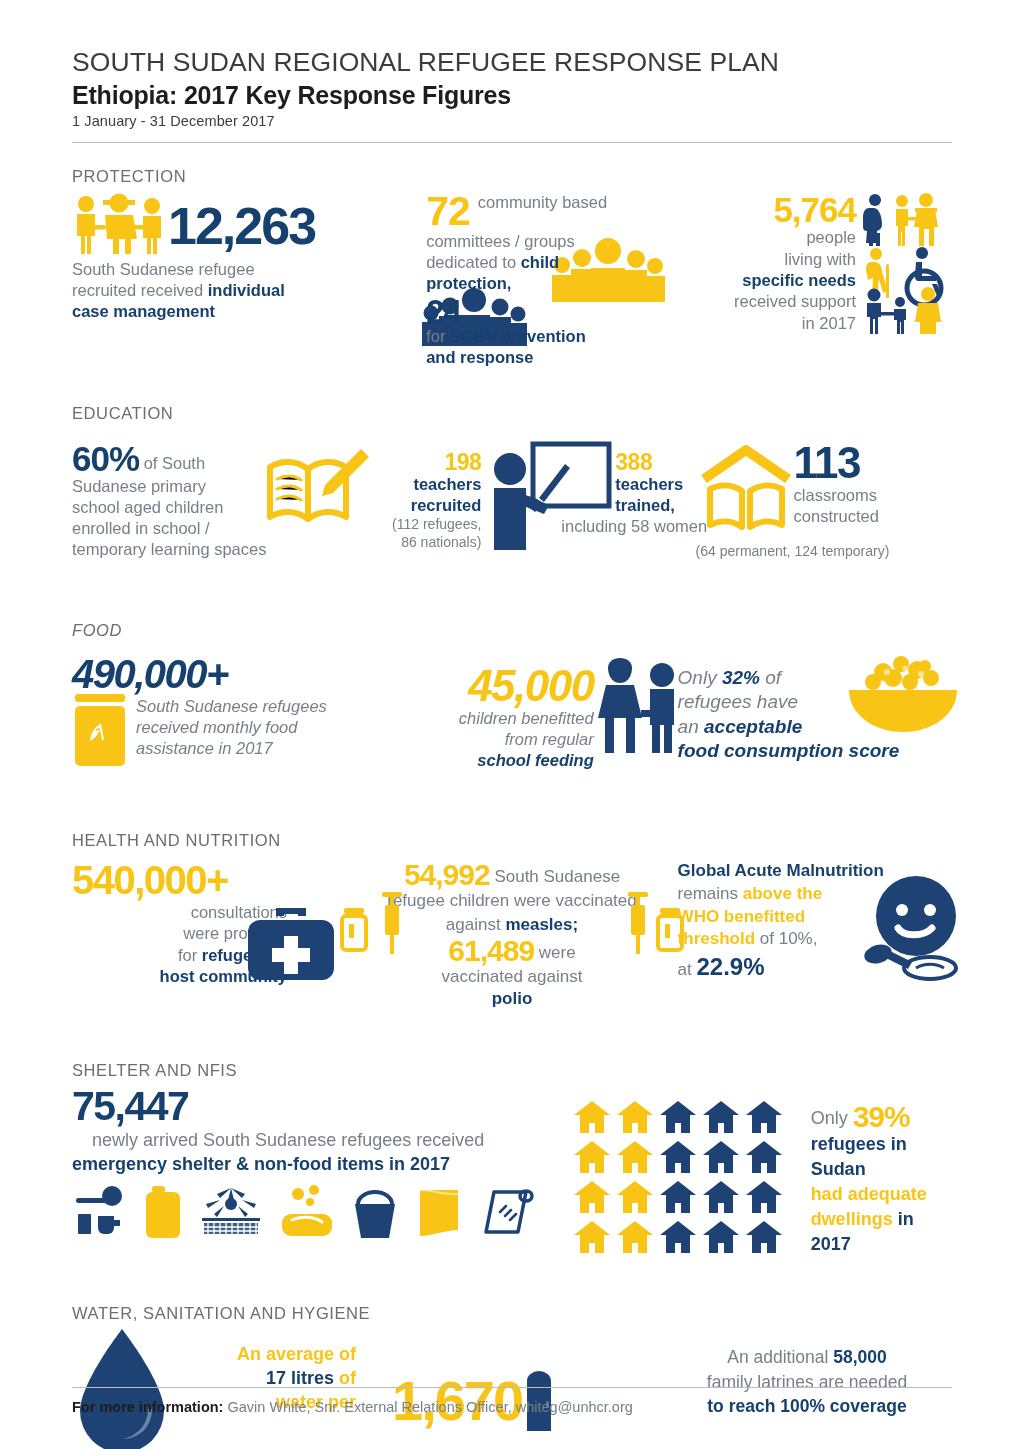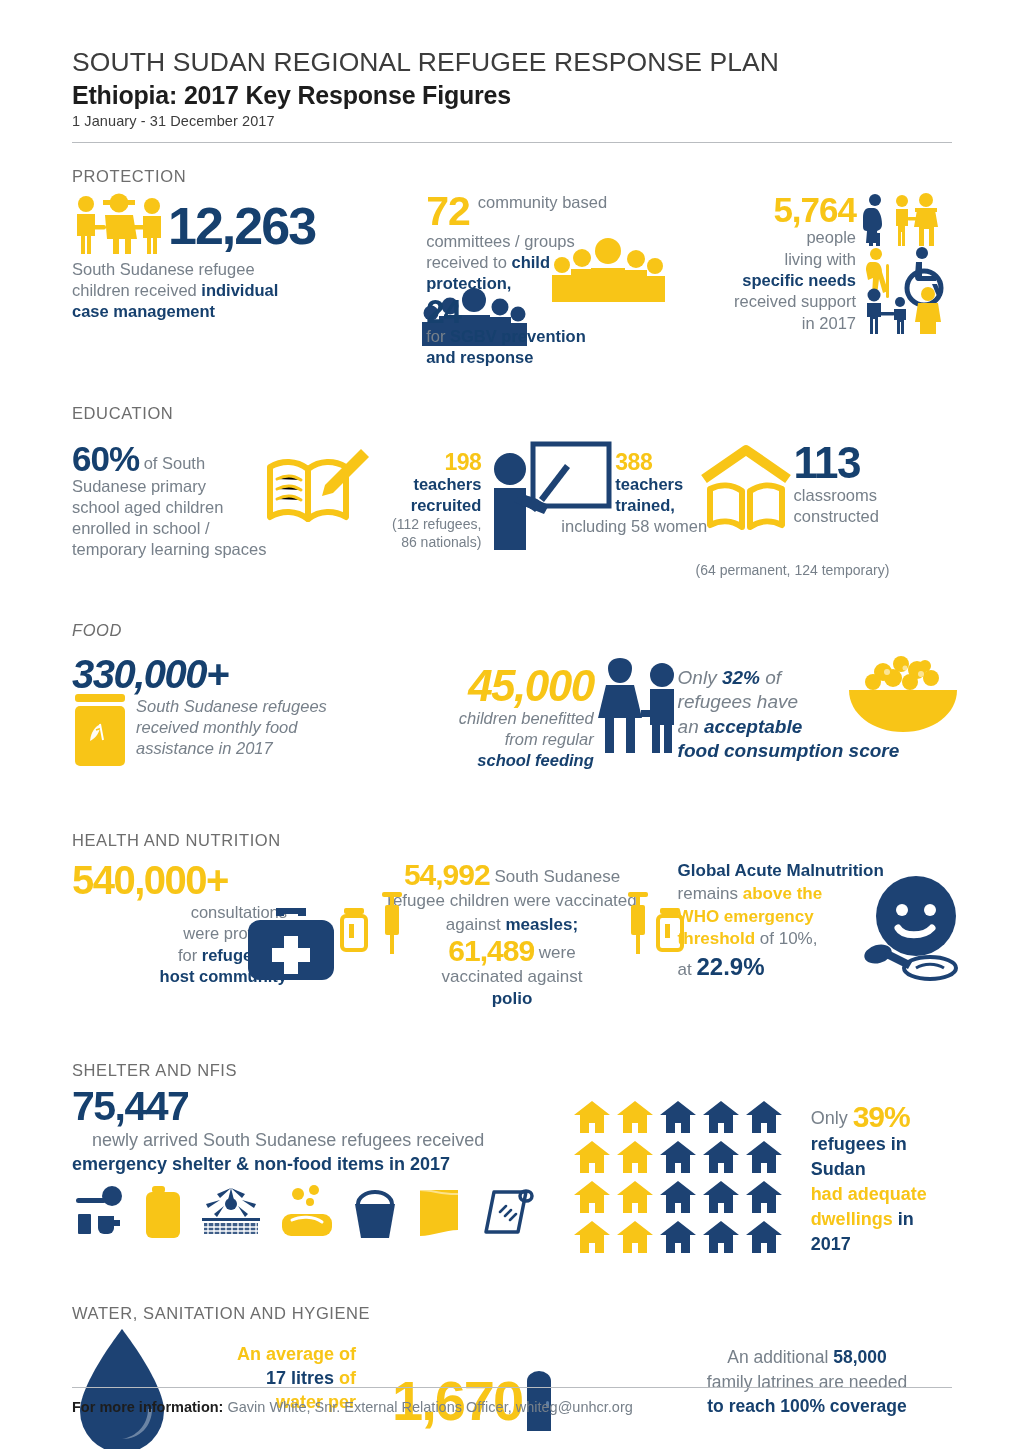--- a/index.html
+++ b/index.html
@@ -146,33 +146,33 @@
                 <path d="M71 24h18v22h-4v16h-4V46h-2v16h-4V46h-4z"></path>
                 <rect x="20" y="33" width="14" height="4.5" rx="2"></rect>
                 <rect x="60" y="33" width="14" height="4.5" rx="2"></rect>
               </g>
             </svg>
           </span>
           <span class="num">12,263</span>
         </div>
         <div class="txt">
           <div>South Sudanese refugee</div>
-          <div><span>children received </span><b>individual</b></div>
+          <div><span>recruited received </span><b>individual</b></div>
           <div><b>case management</b></div>
         </div>
       </div>
 
       <div class="cell p2">
         <div style="position:relative;z-index:2;width:250px;">
           <div class="t1" style="overflow:hidden;">
             <span class="big">72</span>
             <span>community based</span>
           </div>
           <div class="t1">committees / groups</div>
-          <div class="t1"><span>received to </span><b style="color:var(--navy)">child</b></div>
+          <div class="t1"><span>dedicated to </span><b style="color:var(--navy)">child</b></div>
           <div class="t1"><b style="color:var(--navy)">protection,</b></div>
           <div style="display:flex;align-items:center;gap:8px;margin-top:2px;">
             <span class="n24">24</span>
           </div>
           <div class="t1" style="margin-top:-2px;"><span>for </span><b style="color:var(--navy)">SGBV prevention</b></div>
           <div class="t1"><b style="color:var(--navy)">and response</b></div>
         </div>
 
         <span style="position:absolute;left:150px;top:46px;z-index:1;">
           <svg width="118" height="66" viewBox="0 0 118 66">
@@ -334,31 +334,31 @@
               <path d="M10 42c10-5 22-5 32 2v36c-10-7-22-7-32-2z"></path>
               <path d="M82 42c-10-5-22-5-32 2v36c10-7 22-7 32-2z"></path>
             </g>
           </svg>
         </span>
         <div style="position:absolute;left:86px;top:0;text-align:left;width:180px;">
           <div class="num" style="font-size:44px;letter-spacing:-1.5px;">113</div>
           <div class="txt">classrooms</div>
           <div class="txt">constructed</div>
         </div>
-        <div class="txt small" style="position:absolute;left:-12px;top:102px;white-space:nowrap;margin-top:19px;">(64 permanent, 124 temporary)</div>
+        <div class="txt small" style="position:absolute;left:-12px;top:102px;white-space:nowrap;">(64 permanent, 124 temporary)</div>
       </div>
     </div>
   </div>
 
   <div class="section" id="food">
     <div class="sec-title">FOOD</div>
 
     <div class="row" style="margin-top:6px;">
       <div class="cell f1" style="width:340px;position:relative;">
-        <div class="num">330,000+</div>
+        <div class="num">490,000+</div>
         <div style="display:flex;gap:8px;margin-top:0;">
           <span>
             <svg width="56" height="72" viewBox="0 0 56 72">
               <rect x="3" y="0" width="50" height="8" rx="3" fill="#f8c517"></rect>
               <rect x="3" y="12" width="50" height="60" rx="5" fill="#f8c517"></rect>
               <g fill="#fff">
                 <path d="M29 30c-1 8-5 14-11 17 1-9 5-15 11-17z" opacity=".95"></path>
                 <path d="M24 36l6-2M26 41l6-2M21 46l6-2" stroke="#f8c517" stroke-width="1.5"></path>
                 <path d="M28 30l3 16" stroke="#fff" stroke-width="2"></path>
               </g>
@@ -493,21 +493,21 @@
             <rect x="2" y="8" width="24" height="34" rx="4" fill="none" stroke="#f8c517" stroke-width="4"></rect>
             <rect x="9" y="16" width="5" height="14" fill="#f8c517"></rect>
           </svg>
         </span>
       </div>
 
       <div class="cell h3" style="margin-left:auto;width:290px;position:relative;">
         <div class="txt" style="font-size:17px;width:200px;">
           <div style="white-space:nowrap;"><b>Global Acute Malnutrition</b></div>
           <div><span>remains </span><span class="yb">above the</span></div>
-          <div><span class="yb">WHO emergency</span></div>
+          <div><span class="yb">WHO benefitted</span></div>
           <div><span class="yb">threshold</span><span> of 10%,</span></div>
           <div><span>at </span><b style="font-size:24px;">22.9%</b></div>
         </div>
         <span style="position:absolute;left:170px;top:14px;">
           <svg width="120" height="108" viewBox="0 0 120 108">
             <circle cx="68" cy="42" r="40" fill="#1d4273"></circle>
             <circle cx="54" cy="36" r="6" fill="#fff"></circle>
             <circle cx="82" cy="36" r="6" fill="#fff"></circle>
             <path d="M50 54c5 9 26 9 34 0" fill="none" stroke="#fff" stroke-width="7" stroke-linecap="round"></path>
             <g fill="#1d4273">

